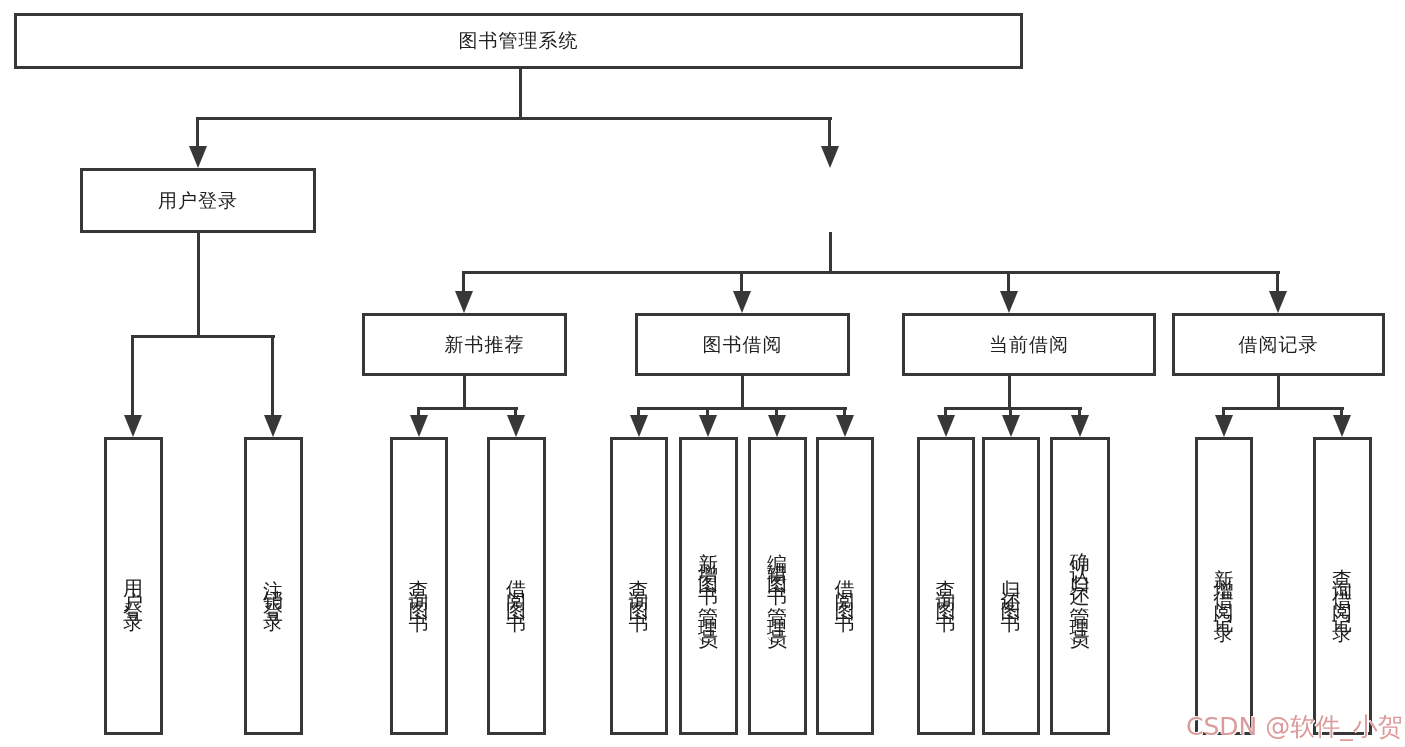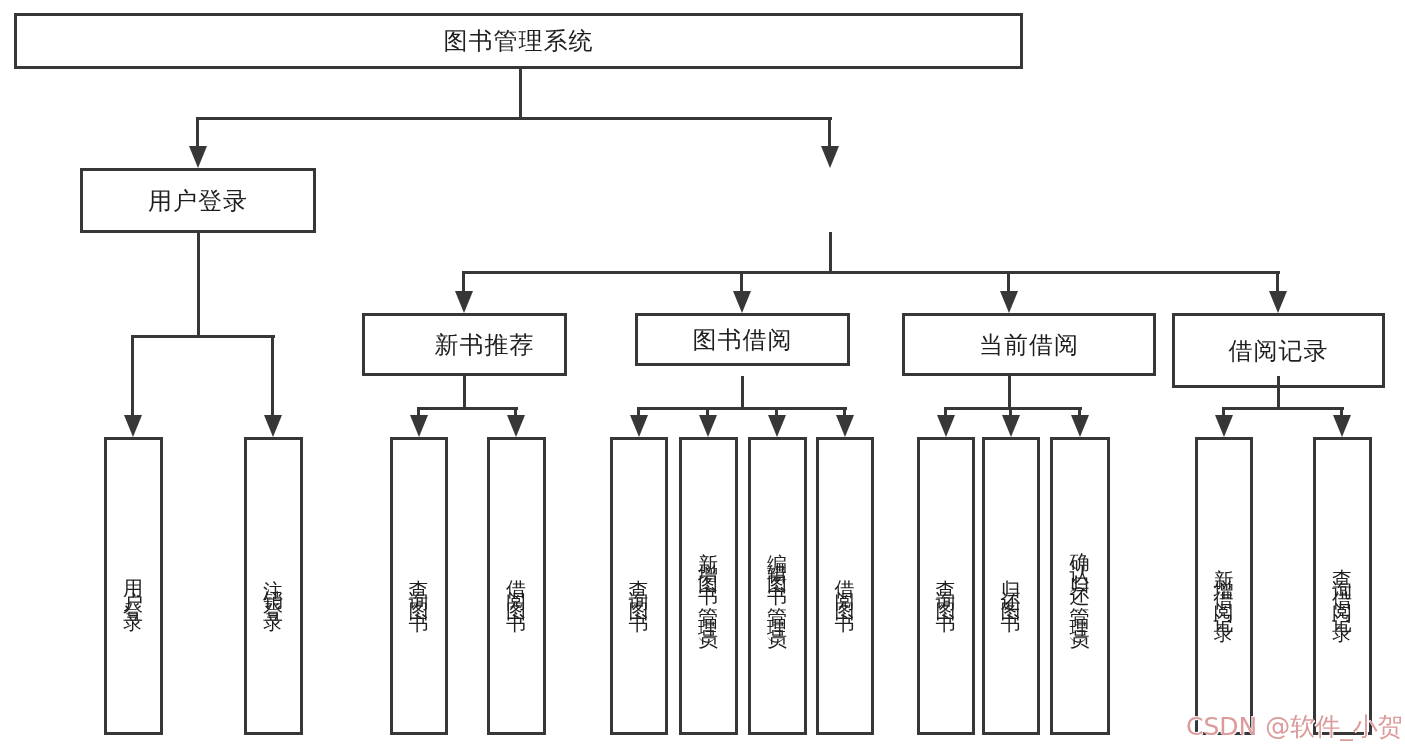--- a/index.html
+++ b/index.html
@@ -5,21 +5,21 @@
   html,body{margin:0;padding:0;background:#ffffff;}
   #canvas{
     position:relative;width:1405px;height:747px;background:#ffffff;
     font-family:"DejaVu Sans","Liberation Sans",sans-serif;overflow:hidden;
   }
   .node{
     position:absolute;box-sizing:border-box;background:#ffffff;
     border:3px solid #373737;display:flex;align-items:center;justify-content:center;
     color:#1f1f1f;
   }
-  .node .hlabel{font-size:24px;letter-spacing:1px;white-space:nowrap;}
+  .node .hlabel{font-size:19px;letter-spacing:1px;white-space:nowrap;}
   .leaf .vlabel{
     writing-mode:vertical-rl;text-orientation:mixed;
     font-size:20px;line-height:1.1;letter-spacing:11px;white-space:nowrap;
   }
   .vline{position:absolute;width:3px;background:#373737;}
   .hline{position:absolute;height:3px;background:#373737;}
   .arrow{position:absolute;width:18px;}
   .arrow::before{
     content:'';position:absolute;left:7px;top:0;bottom:20px;width:3px;background:#373737;
   }
@@ -43,27 +43,27 @@
     <span class="hlabel">图书管理系统</span>
   </div>
 
   <div class="node" style="left:80px;top:168px;width:236px;height:65px;">
     <span class="hlabel">用户登录</span>
   </div>
 
   <div class="node" style="left:362px;top:313px;width:205px;height:63px;padding-left:40px;">
     <span class="hlabel">新书推荐</span>
   </div>
-  <div class="node" style="left:635px;top:313px;width:215px;height:53px;">
+  <div class="node" style="left:635px;top:313px;width:215px;height:63px;">
     <span class="hlabel">图书借阅</span>
   </div>
   <div class="node" style="left:902px;top:313px;width:254px;height:63px;">
     <span class="hlabel">当前借阅</span>
   </div>
-  <div class="node" style="left:1172px;top:313px;width:213px;height:75px;">
+  <div class="node" style="left:1172px;top:313px;width:213px;height:63px;">
     <span class="hlabel">借阅记录</span>
   </div>
 
   <div class="node leaf" style="left:104px;top:437px;width:59px;height:298px;">
     <span class="vlabel">用户登录</span>
   </div>
   <div class="node leaf" style="left:244px;top:437px;width:59px;height:298px;">
     <span class="vlabel">注销登录</span>
   </div>
 

